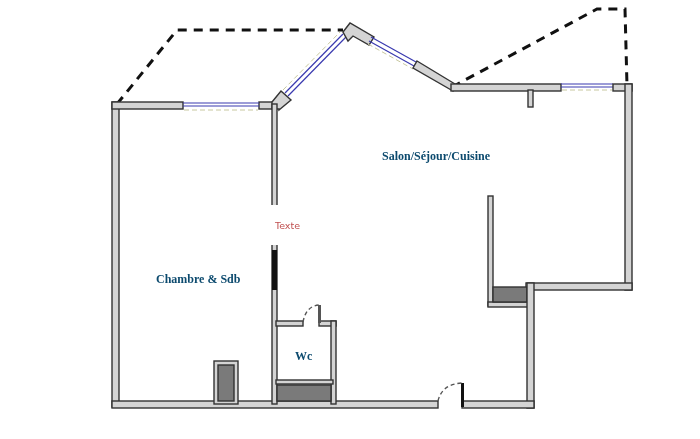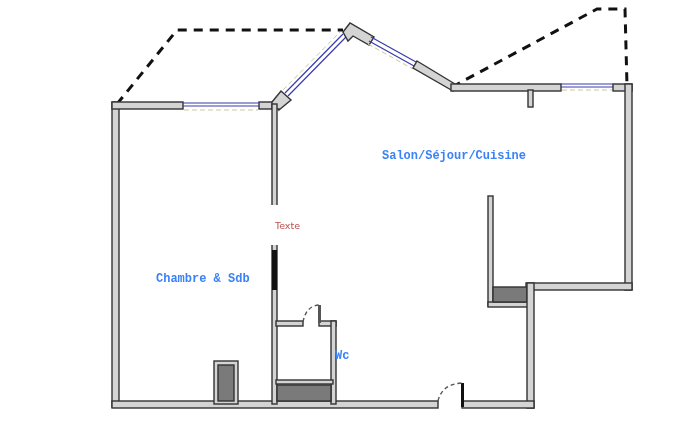--- a/index.html
+++ b/index.html
@@ -4,21 +4,21 @@
   <style>
     html, body { margin: 0; padding: 0; background: #ffffff; }
     body { width: 700px; height: 439px; overflow: hidden; position: relative; font-family: "DejaVu Sans", sans-serif; }
     #plan { position: absolute; left: 0; top: 0; width: 700px; height: 439px; }
     .wall { fill: #d4d4d4; stroke: #333333; stroke-width: 1.4; stroke-linejoin: miter; }
     .dark { fill: #7a7a7a; stroke: #333333; stroke-width: 1.4; }
     .balcony { fill: none; stroke: #111111; stroke-width: 3; stroke-dasharray: 9 7; }
     .win { stroke: #3a3ab0; stroke-width: 1.2; fill: none; }
     .sill { stroke: #c8c8a0; stroke-width: 1; stroke-dasharray: 5 3; fill: none; }
     .swing { fill: none; stroke: #555; stroke-width: 1.4; stroke-dasharray: 4 3; }
-    .label { position: absolute; font-family: Liberation Mono, monospace; font-weight: bold; font-size: 12px; color: #3b82f6; white-space: nowrap; }
+    .label { position: absolute; font-family: Liberation Serif, serif; font-weight: bold; font-size: 12px; color: #0c4a6e; white-space: nowrap; }
     .texte { position: absolute; font-family: "DejaVu Sans", sans-serif; font-size: 9.5px; color: #c05050; white-space: nowrap; }
   </style>
 </head>
 <body>
 
 <svg id="plan" viewBox="0 0 700 439" xmlns="http://www.w3.org/2000/svg">
 
   <polyline class="balcony" points="117,104 177,30 343,30"></polyline>
   <polyline class="balcony" points="452,87 597,9 625,9 627,86"></polyline>
 
@@ -78,14 +78,14 @@
   <rect class="wall" x="319" y="321" width="17" height="5"></rect>
   <rect class="wall" x="331" y="321" width="5" height="83"></rect>
   <rect class="wall" x="276" y="380" width="57" height="4"></rect>
   <rect class="dark" x="277" y="385" width="54" height="16"></rect>
   <rect x="318" y="305" width="3" height="18" fill="#555"></rect>
   <path class="swing" d="M303,322 Q306,306 319,305"></path>
 </svg>
 
 <div class="label" style="left:382px; top:149px;">Salon/Séjour/Cuisine</div>
 <div class="label" style="left:156px; top:272px;">Chambre &amp; Sdb</div>
-<div class="label" style="left:295px; top:349px;margin-left:40px;">Wc</div>
+<div class="label" style="left:295px; top:349px;">Wc</div>
 <div class="texte" style="left:275px; top:220px;">Texte</div>
 
 </body></html>

